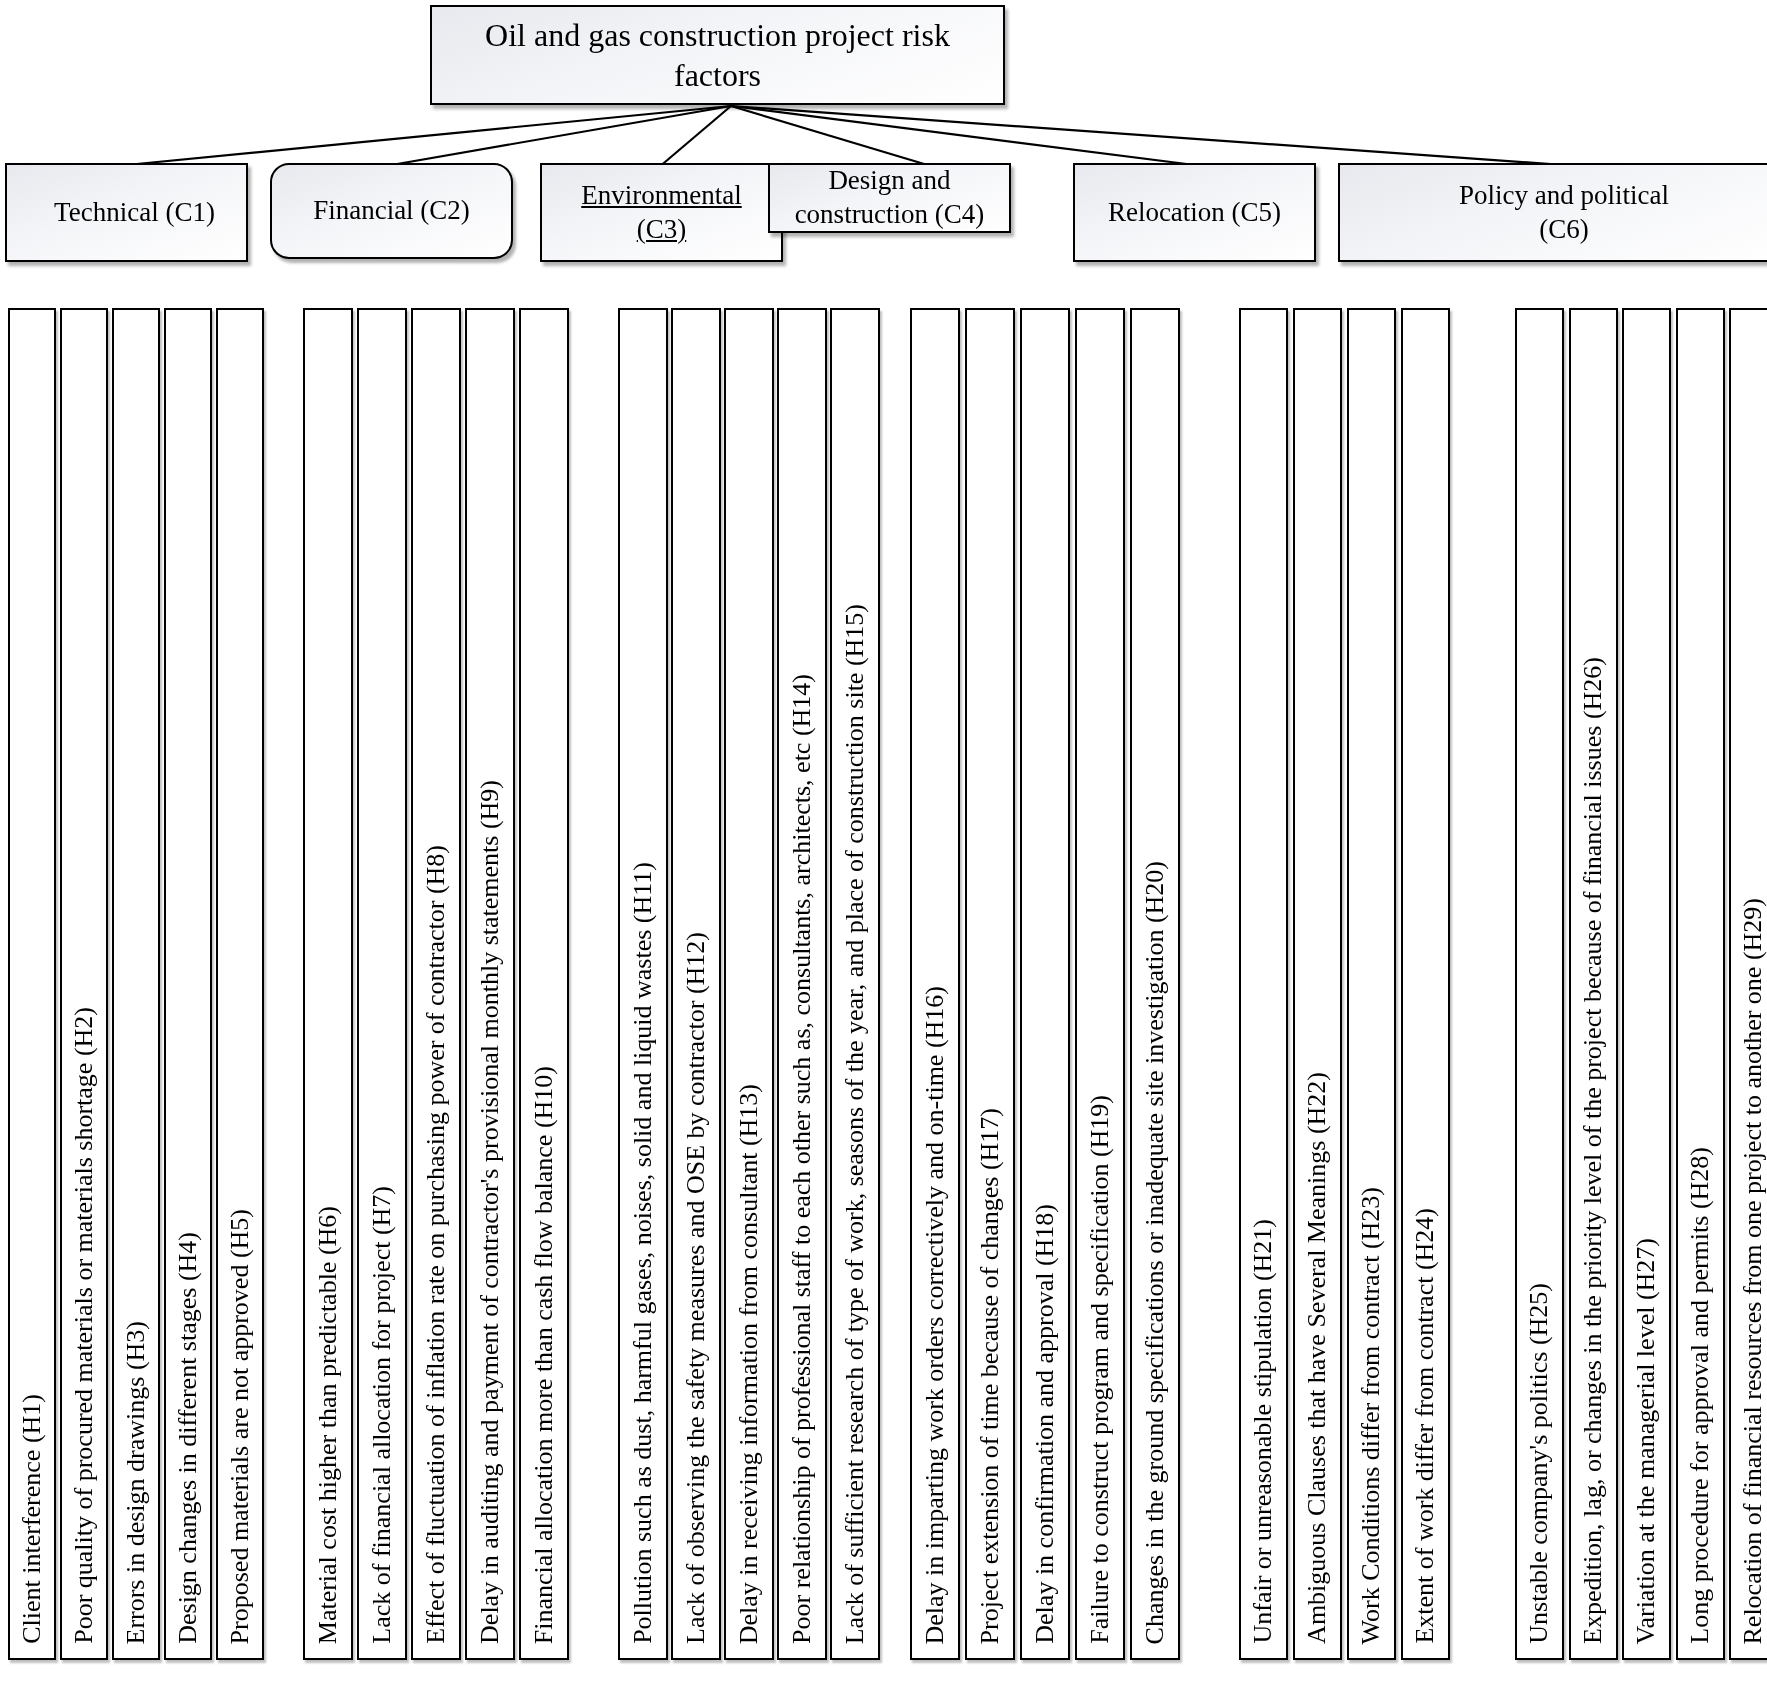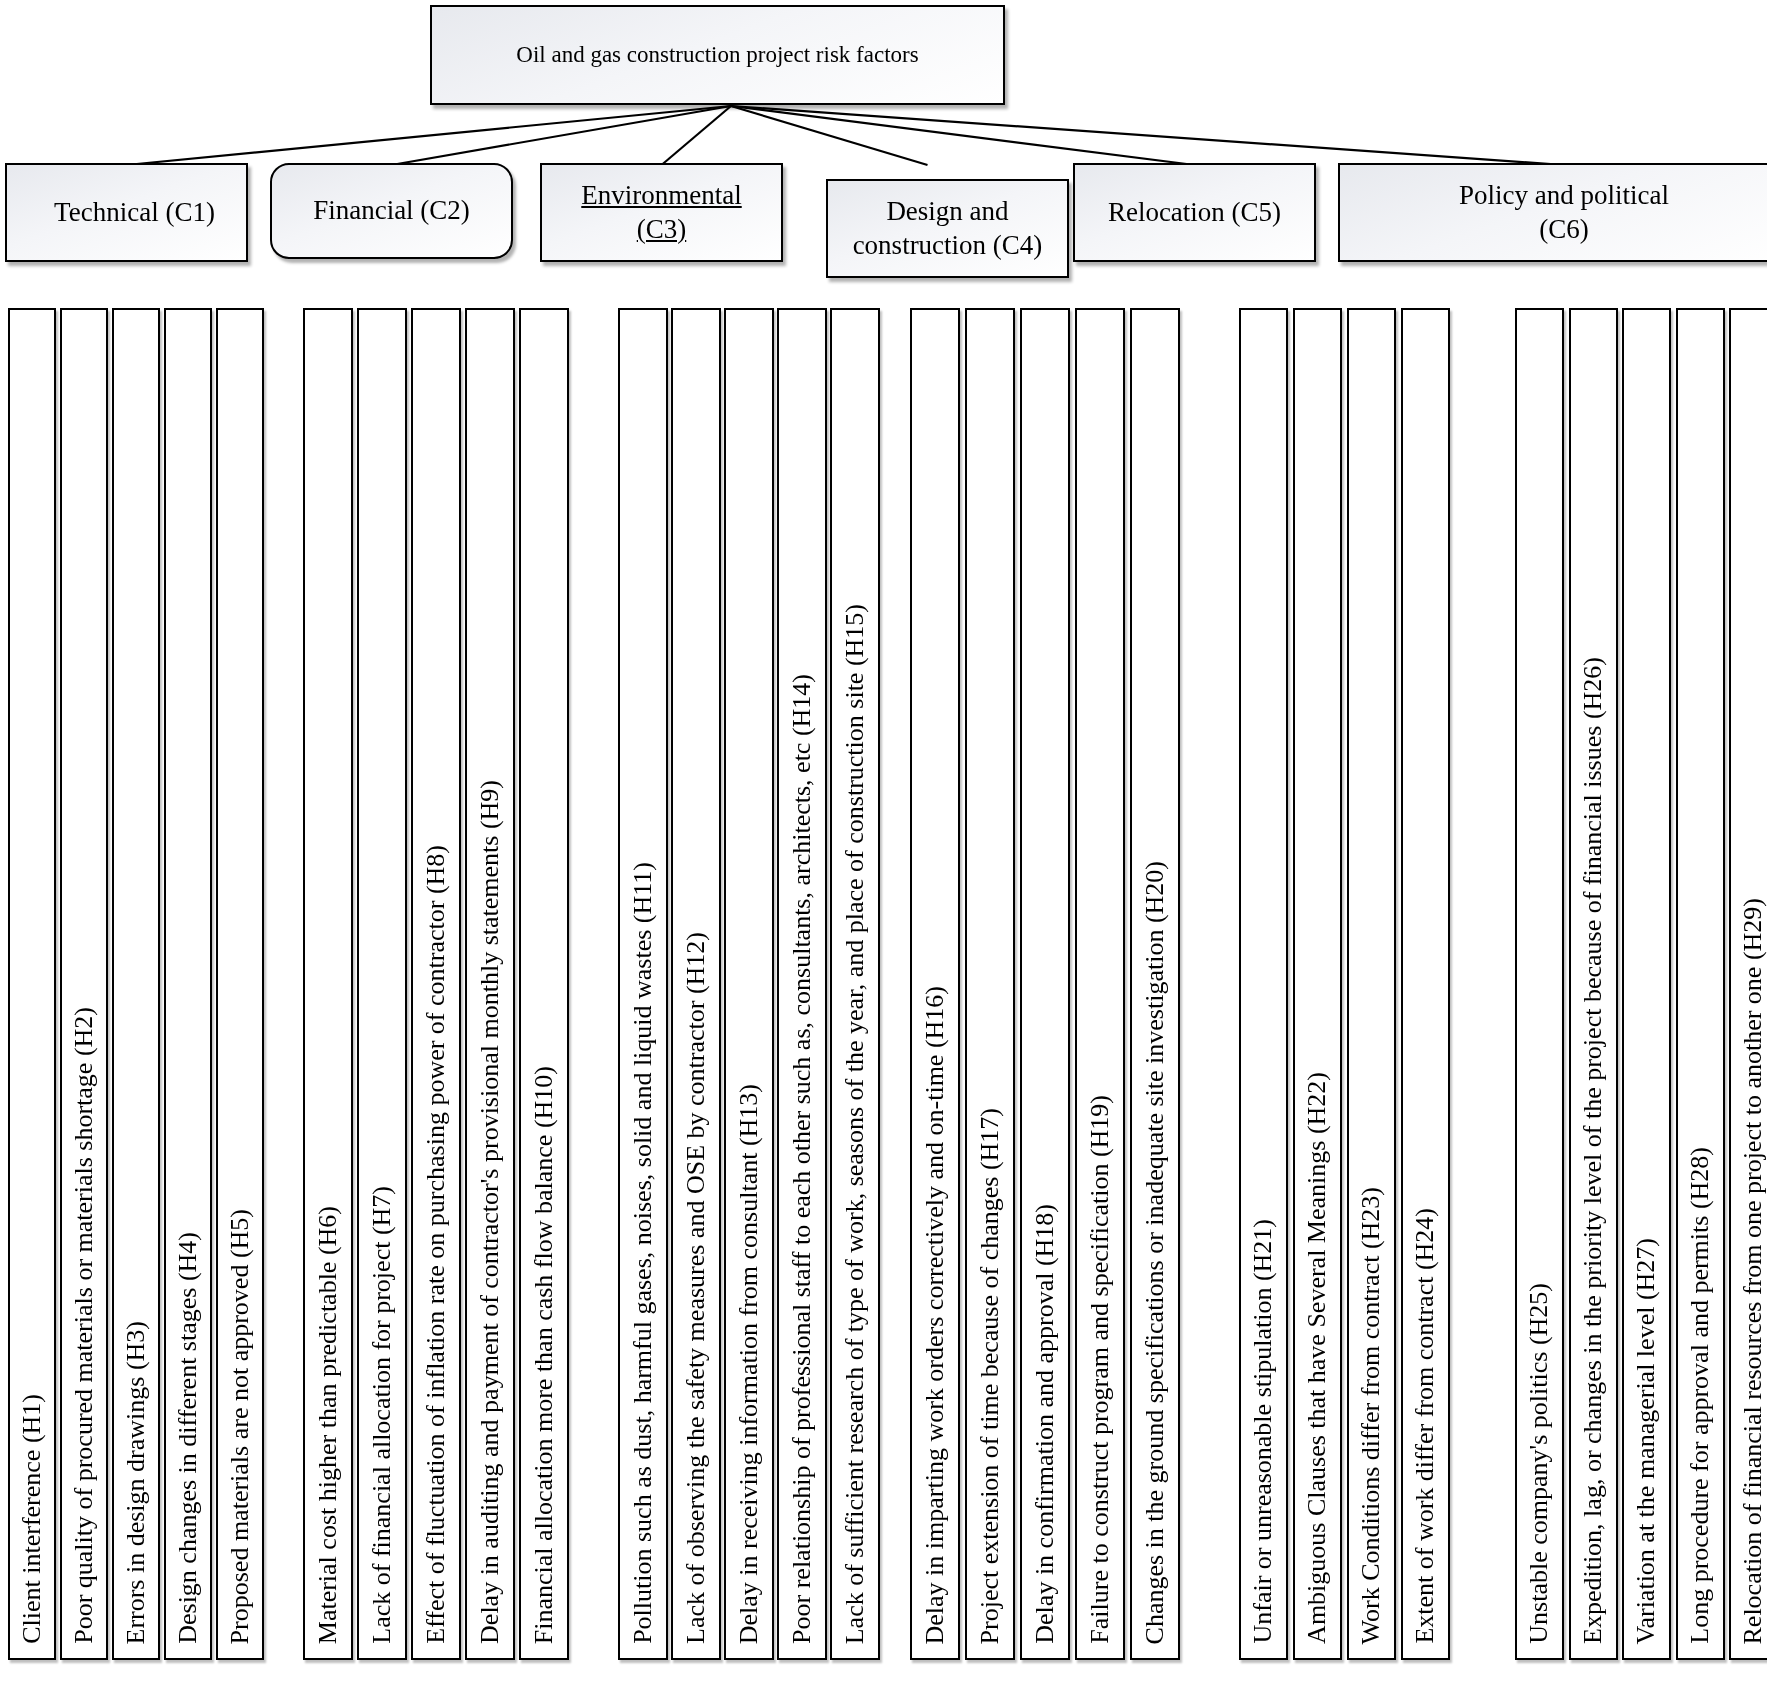--- a/index.html
+++ b/index.html
@@ -8,21 +8,21 @@
     font-family:"Liberation Serif", serif;color:#000;
   }
   #connectors{position:absolute;left:0;top:0;width:1767px;height:1697px;z-index:1;}
   .node-box{
     position:absolute;box-sizing:border-box;z-index:2;
     border:2px solid #000;
     background:linear-gradient(160deg,#e7e9ee 0%,#f4f5f8 45%,#ffffff 100%);
     box-shadow:3px 4px 3px rgba(0,0,0,0.30);
     display:flex;align-items:center;justify-content:center;text-align:center;
   }
-  .root-box{font-size:23px;}
+  .root-box{font-size:32px;}
   .cat-box{font-size:27px;}
   .cat-label,.root-label{white-space:pre-line;line-height:1.25;padding:0 6px;}
   .factor-col{
     position:absolute;box-sizing:border-box;z-index:2;
     border:2px solid #000;background:#ffffff;
     box-shadow:2px 3px 2px rgba(0,0,0,0.25);
     display:flex;justify-content:center;align-items:flex-end;
   }
   .vtext{
     writing-mode:vertical-rl;transform:rotate(180deg);
@@ -92,21 +92,21 @@
   </div>
     <div class="factor-col" style="left: 724px; top: 308px; width: 50px; height: 1352px;">
     <span class="vtext">Delay in receiving information from consultant (H13)</span>
   </div>
     <div class="factor-col" style="left: 777px; top: 308px; width: 50px; height: 1352px;">
     <span class="vtext">Poor relationship of professional staff to each other such as, consultants, architects, etc (H14)</span>
   </div>
     <div class="factor-col" style="left: 830px; top: 308px; width: 50px; height: 1352px;">
     <span class="vtext">Lack of sufficient research of type of work, seasons of the year, and place of construction site (H15)</span>
   </div>
-    <div class="node-box cat-box" style="left: 826px; top: 163px; width: 243px; height: 99px; margin-top: 16px;">
+    <div class="node-box cat-box" style="left: 768px; top: 163px; width: 243px; height: 70px;">
     <span class="cat-label">Design and
 construction (C4)</span>
   </div>
     <div class="factor-col" style="left: 910px; top: 308px; width: 50px; height: 1352px;">
     <span class="vtext">Delay in imparting work orders correctively and on-time (H16)</span>
   </div>
     <div class="factor-col" style="left: 965px; top: 308px; width: 50px; height: 1352px;">
     <span class="vtext">Project extension of time because of changes (H17)</span>
   </div>
     <div class="factor-col" style="left: 1020px; top: 308px; width: 50px; height: 1352px;">

